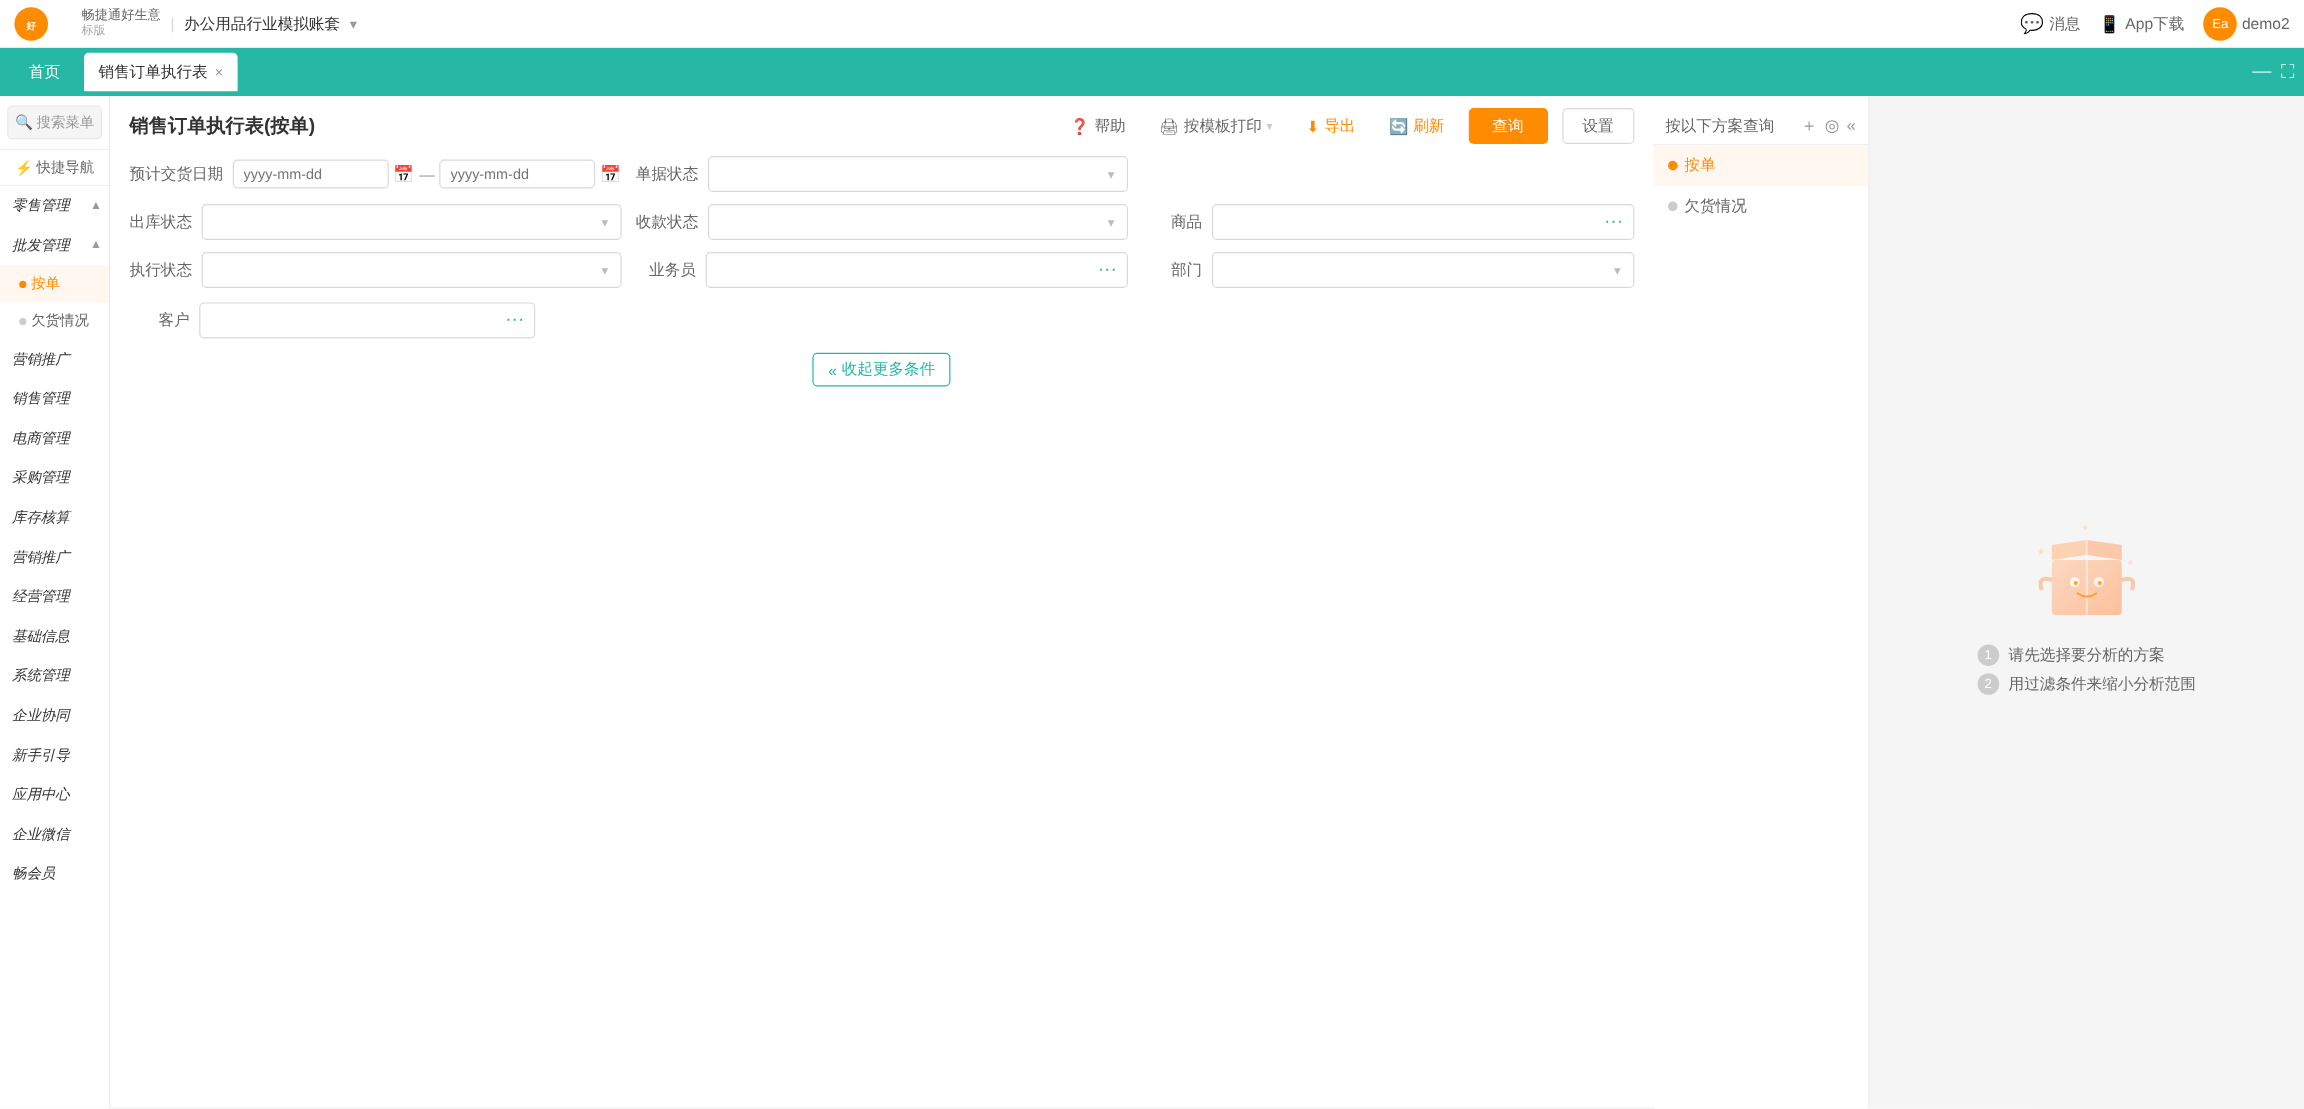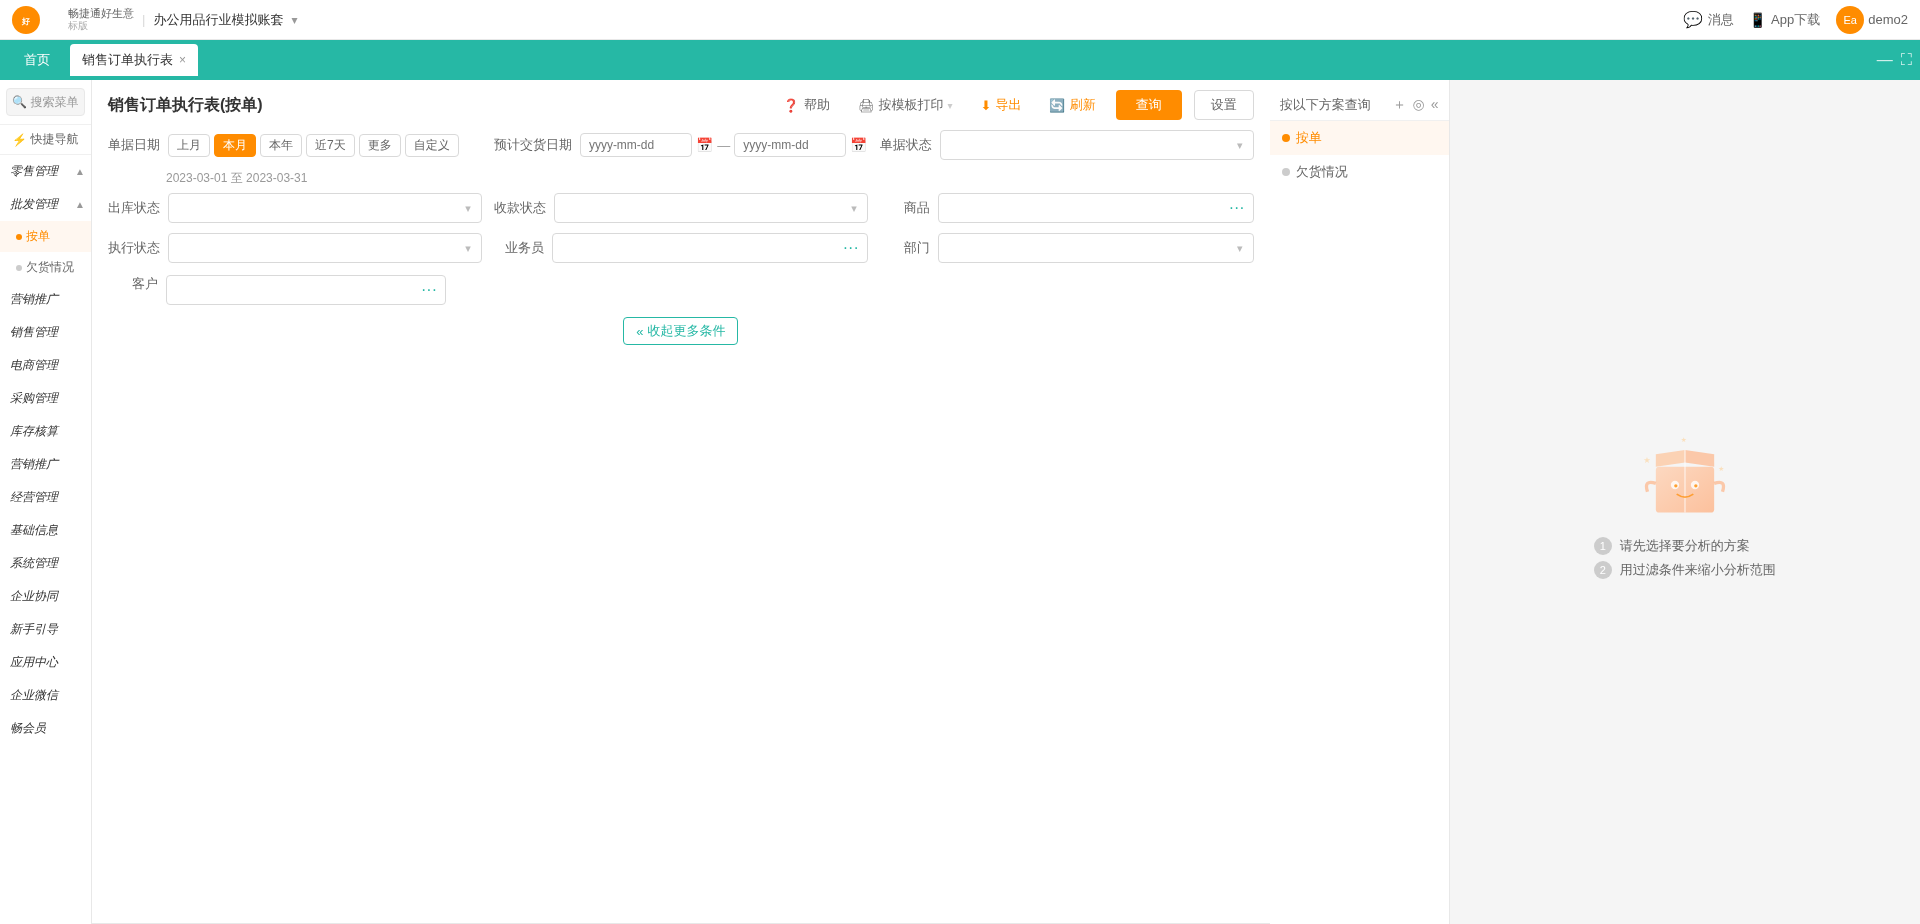--- a/index.html
+++ b/index.html
@@ -199,21 +199,21 @@
     }
     .date-quick-btn.active { background: #ff8c00; border-color: #ff8c00; color: #fff; }
 
     .date-input-group { display: flex; align-items: center; gap: 4px; }
     .date-input {
       border: 1px solid #d9d9d9;
       border-radius: 4px;
       padding: 4px 8px;
       font-size: 12px;
       color: #999;
-      width: 112px;
+      width: 130px;
       outline: none;
     }
     .date-sep { color: #999; }
     .cal-icon { color: #26b8a5; font-size: 14px; cursor: pointer; }
 
     .collapse-btn {
       display: flex;
       align-items: center;
       justify-content: center;
       gap: 4px;
@@ -485,31 +485,20 @@
           </div>
           <button class="query-btn">查询</button>
           <button class="settings-btn">设置</button>
         </div>
       </div>
 
       <div class="filter-section">
 
         <div class="grid-row">
 
-          <div class="grid-cell">
-            <span class="field-label">单据日期</span>
-            <div style="display:flex;align-items:center;gap:4px;flex:1;">
-              <button class="date-quick-btn">上月</button>
-              <button class="date-quick-btn active">本月</button>
-              <button class="date-quick-btn">本年</button>
-              <button class="date-quick-btn">近7天</button>
-              <button class="date-quick-btn">更多</button>
-              <button class="date-quick-btn">自定义</button>
-            </div>
-          </div>
 
           <div class="grid-cell">
             <span class="field-label">预计交货日期</span>
             <div class="date-input-group">
               <input class="date-input" type="text" placeholder="yyyy-mm-dd" style="">
               <span class="cal-icon">📅</span>
               <span class="date-sep">—</span>
               <input class="date-input" type="text" placeholder="yyyy-mm-dd" style="">
               <span class="cal-icon">📅</span>
             </div>
@@ -517,23 +506,20 @@
 
           <div class="grid-cell">
             <span class="field-label">单据状态</span>
             <div class="dropdown-field" style="flex:1;">
               <span></span>
               <span class="dropdown-arrow">▾</span>
             </div>
           </div>
         </div>
 
-        <div style="padding: 0 0 6px 58px; font-size:12px; color:#999;">
-          <span>2023-03-01 至 2023-03-31</span>
-        </div>
 
         <div class="grid-row">
           <div class="grid-cell">
             <span class="field-label">出库状态</span>
             <div class="dropdown-field" style="flex:1;">
               <span></span>
               <span class="dropdown-arrow">▾</span>
             </div>
           </div>
           <div class="grid-cell">
@@ -567,21 +553,21 @@
           </div>
           <div class="grid-cell">
             <span class="field-label">部门</span>
             <div class="dropdown-field" style="flex:1;">
               <span></span>
               <span class="dropdown-arrow">▾</span>
             </div>
           </div>
         </div>
 
-        <div style="display:flex;gap:8px;margin-bottom:8px;margin-top:12px;">
+        <div style="display:flex;align-items:center;gap:8px;margin-bottom:8px;margin-top:12px;">
           <span class="field-label" style="min-width:50px;text-align:right;">客户</span>
           <div style="width:280px;display:flex;align-items:center;border:1px solid #d9d9d9;border-radius:4px;min-height:30px;padding:0 8px;cursor:pointer;justify-content:flex-end;">
             <span class="dots-btn">···</span>
           </div>
         </div>
 
         <div style="display:flex;justify-content:center;margin-top:4px;">
           <button class="collapse-btn">
             <span>«</span>
             <span>收起更多条件</span>

